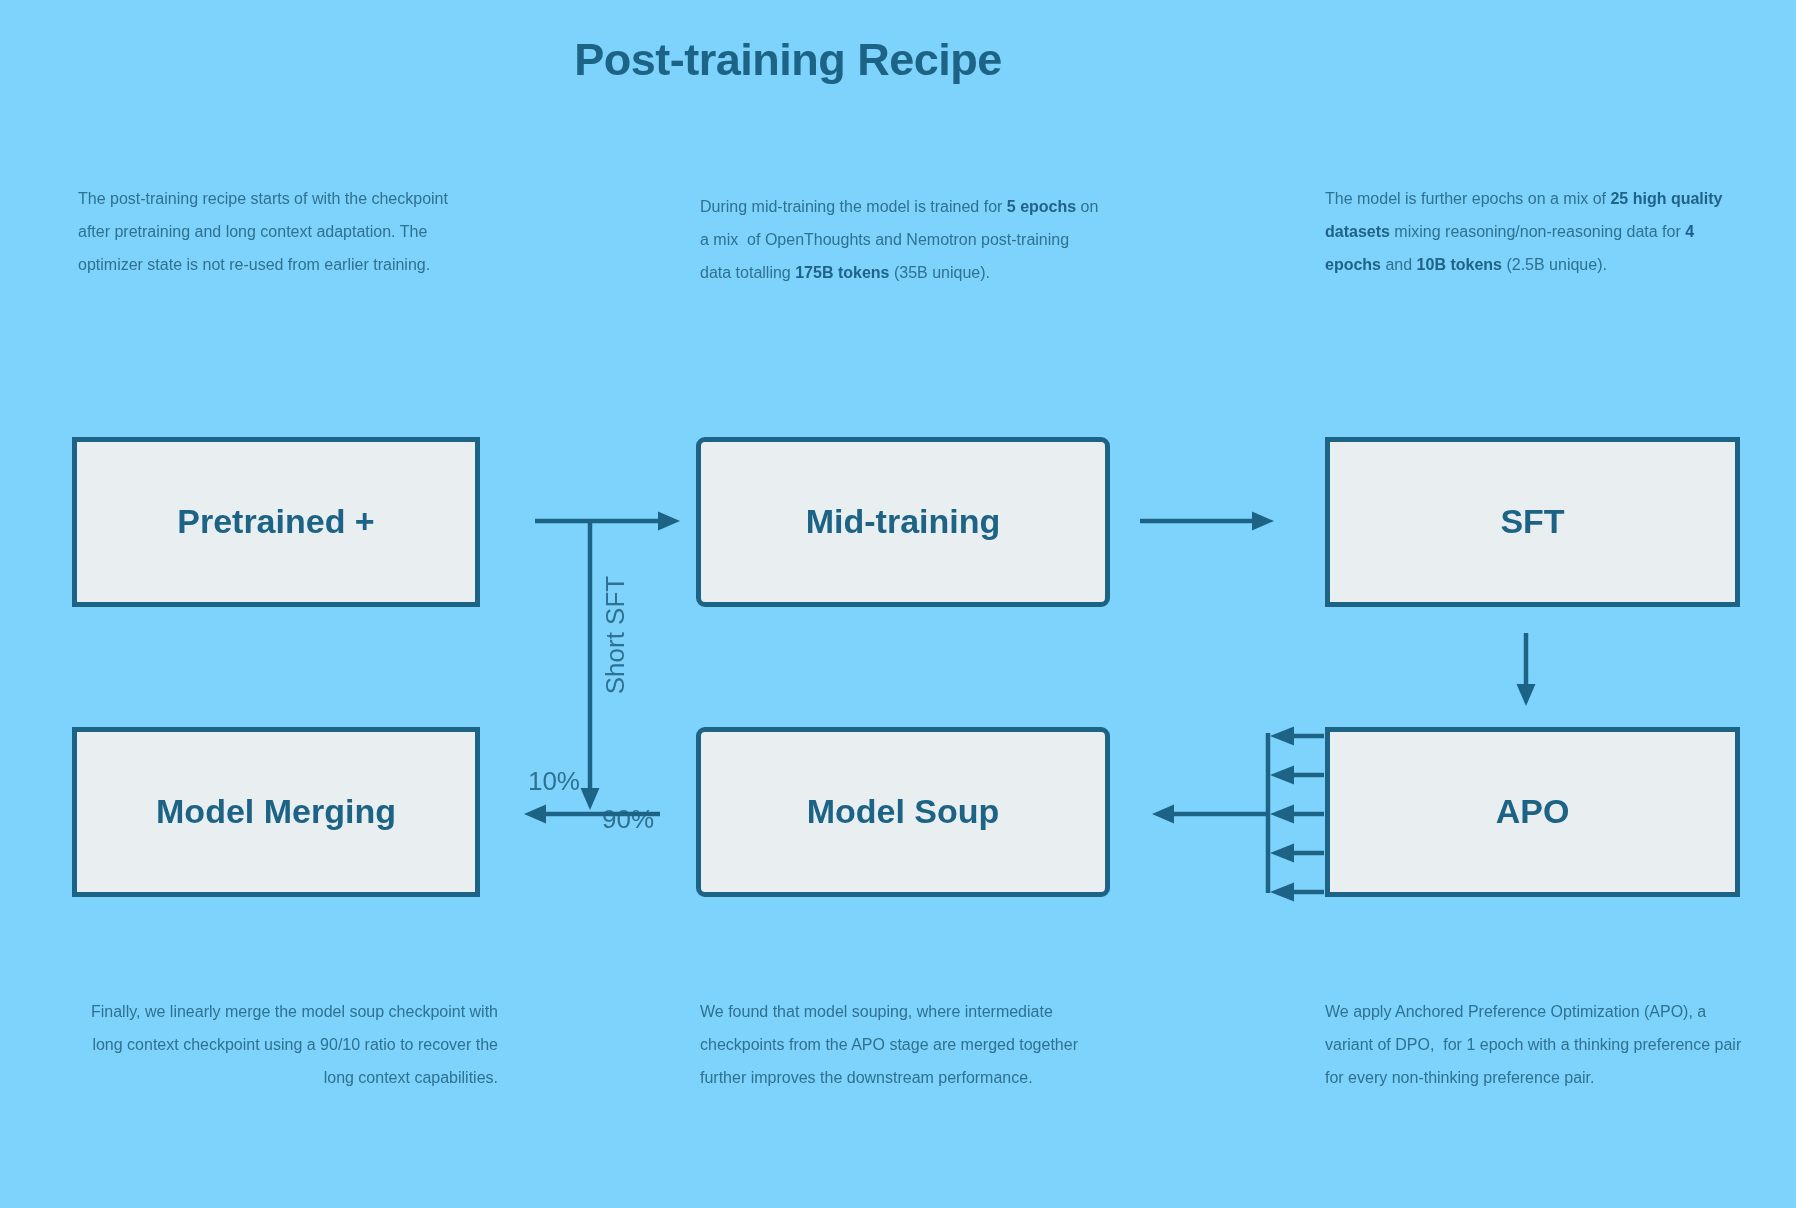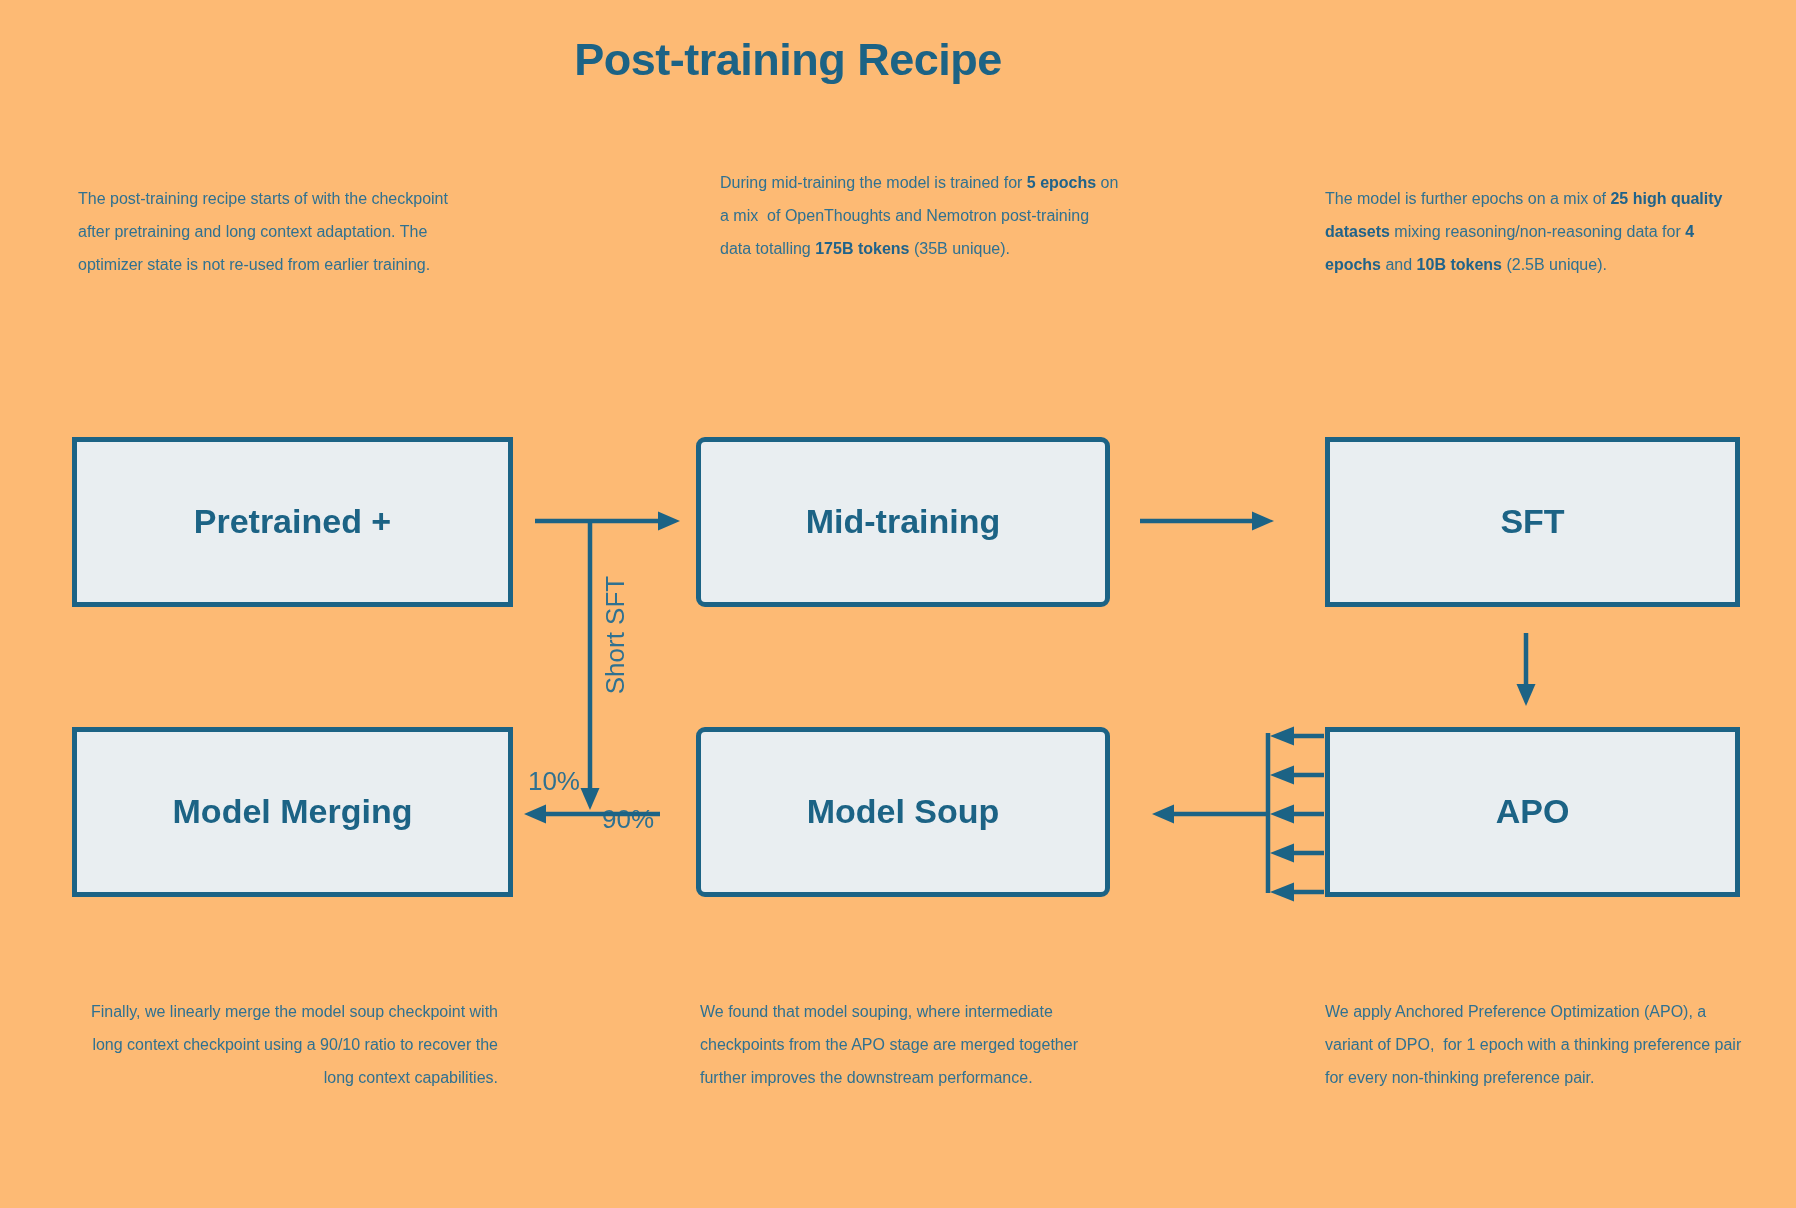--- a/index.html
+++ b/index.html
@@ -1,19 +1,19 @@
 <!DOCTYPE html>
 <html><head>
 <meta charset="utf-8">
 <style>
   html,body{margin:0;padding:0;background:#ffffff;}
   .canvas{
     position:relative;
     width:1796px;height:1208px;
-    background:#fdba74;
+    background:#7dd3fc;
     font-family:"Liberation Sans", sans-serif;
     overflow:hidden;
   }
   .title{
     position:absolute;left:0;top:34px;width:1576px;
     text-align:center;
     font-size:45px;font-weight:700;letter-spacing:-0.5px;
     color:#1c6385;
   }
   .note{
@@ -29,21 +29,21 @@
     border:5px solid #1c6385;
     box-sizing:border-box;
     display:flex;flex-direction:column;align-items:center;justify-content:center;
     color:#1c6385;
     font-size:34px;font-weight:700;
     text-align:center;
     line-height:1.62;
   }
   .row1{top:437px;height:170px;}
   .row2{top:727px;height:170px;}
-  .col1{left:72px;width:441px;}
+  .col1{left:72px;width:408px;}
   .col2{left:696px;width:414px;border-radius:9px;}
   .col3{left:1325px;width:415px;}
   .arrow-label{
     position:absolute;
     color:#2f7191;
     font-size:26px;line-height:26px;
   }
   .rot{
     transform:rotate(-90deg);
     transform-origin:center center;
@@ -54,21 +54,21 @@
   svg .hd{fill:#1c6385;stroke:none;}
 </style>
 </head>
 <body>
 
 <div class="canvas">
 
   <div class="title">Post-training Recipe</div>
 
   <div class="note" style="left:78px;top:182px;width:405px;"><span>The post-training recipe starts of with the checkpoint after pretraining and long context adaptation. The optimizer state is not re-used from earlier training.</span></div>
-  <div class="note" style="left:700px;top:166px;width:400px;margin-left:20px;"><span>During mid-training the model is trained for </span><b>5 epochs</b><span> on a mix  of OpenThoughts and Nemotron post-training data totalling </span><b>175B tokens</b><span> (35B unique).</span></div>
+  <div class="note" style="left:700px;top:190px;width:400px;"><span>During mid-training the model is trained for </span><b>5 epochs</b><span> on a mix  of OpenThoughts and Nemotron post-training data totalling </span><b>175B tokens</b><span> (35B unique).</span></div>
   <div class="note" style="left:1325px;top:182px;width:420px;"><span>The model is further epochs on a mix of </span><b>25 high quality datasets</b><span> mixing reasoning/non-reasoning data for </span><b>4 epochs</b><span> and </span><b>10B tokens</b><span> (2.5B unique).</span></div>
 
   <div class="box row1 col1">
     <span>Pretrained +</span>
   </div>
   <div class="box row1 col2">
     <span>Mid-training</span>
   </div>
   <div class="box row2 col1">
     <span>Model Merging</span>

